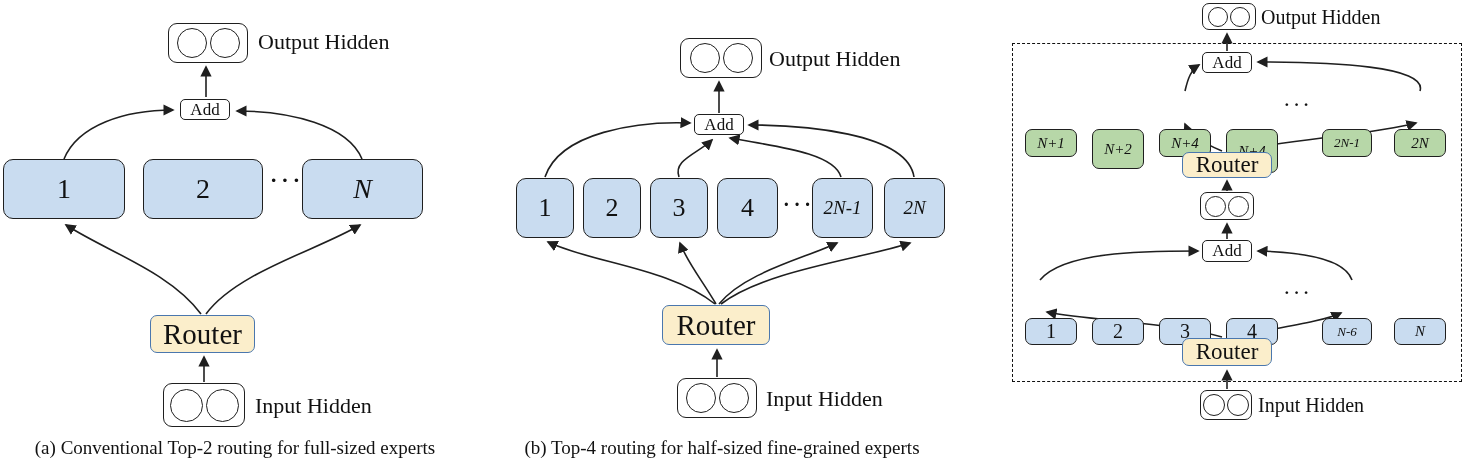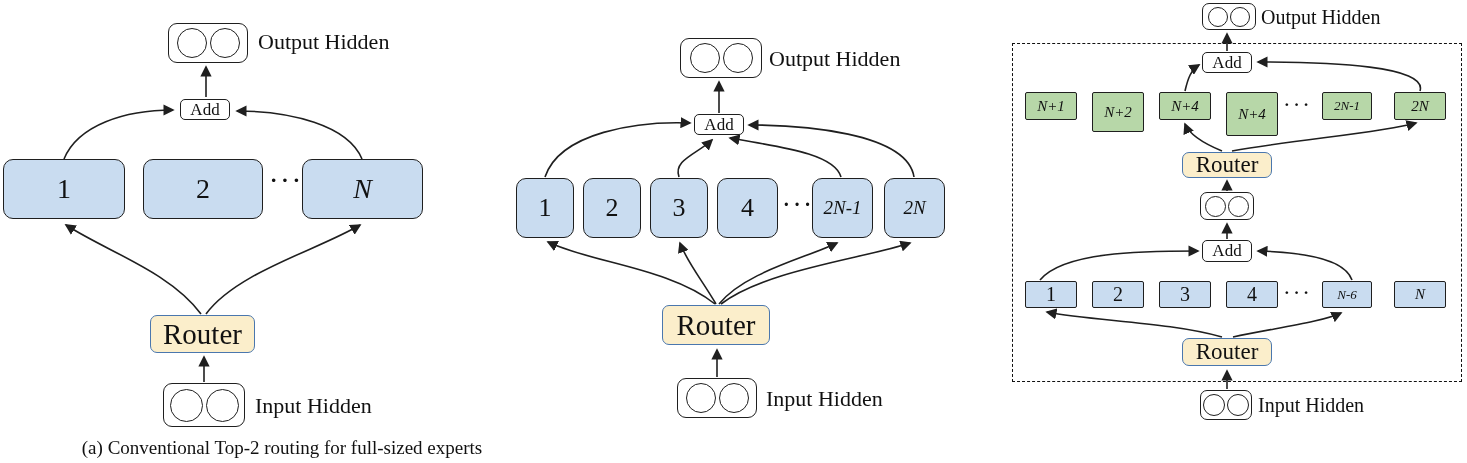--- a/index.html
+++ b/index.html
@@ -2,21 +2,21 @@
 <html><head>
 <meta charset="utf-8">
 <style>
   html,body{margin:0;padding:0;background:#ffffff;}
   body{width:1467px;height:463px;font-family:"Liberation Serif","DejaVu Serif",serif;color:#111;}
   .canvas{position:relative;width:1467px;height:463px;overflow:hidden;}
   .arrows{position:absolute;left:0;top:0;width:1467px;height:463px;pointer-events:none;}
 
   .box{position:absolute;box-sizing:border-box;display:flex;align-items:center;justify-content:center;}
   .expert{border:1.4px solid #1f1f1f;border-radius:10px;background:#C9DCF0;}
-  .expert.small{border-radius:2px;}
+  .expert.small{border-radius:7px;margin-top:37px;}
   .expert.green{background:#B7D7A8;}
   .italic{font-style:italic;}
   .router{background:#FBEECB;border:1.6px solid #4A77AE;border-radius:7px;font-size:29px;}
   .addbox{background:#fff;border:1.3px solid #1f1f1f;border-radius:5px;font-size:17px;}
   .hiddenbox{background:#fff;border:1.5px solid #1f1f1f;border-radius:9px;gap:3px;}
   .circle{display:inline-block;border:1.4px solid #1f1f1f;border-radius:50%;background:#fff;box-sizing:border-box;}
   .lbl{position:absolute;white-space:nowrap;font-size:22px;}
   .dots{position:absolute;font-size:22px;font-weight:bold;letter-spacing:4px;white-space:nowrap;}
   .caption{position:absolute;top:437px;font-size:19px;text-align:center;white-space:nowrap;}
   .dashed-frame{position:absolute;border:1.6px dashed #111;box-sizing:border-box;background:transparent;}
@@ -82,21 +82,21 @@
   <div class="box expert italic" style="left:302px;top:159px;width:121px;height:60px;font-size:28px;">N</div>
 
   <div class="box router" style="left:150px;top:315px;width:105px;height:38px;">Router</div>
 
   <div class="box hiddenbox" style="left:163px;top:383px;width:82px;height:44px;">
     <span class="circle" style="width:33px;height:33px;"></span>
     <span class="circle" style="width:33px;height:33px;"></span>
   </div>
   <div class="lbl" style="left:255px;top:393px;">Input Hidden</div>
 
-  <div class="caption" style="left:7px;width:470px;padding-left:40px;">(a)  Conventional Top-2 routing for full-sized experts</div>
+  <div class="caption" style="left:0px;width:470px;">(a)  Conventional Top-2 routing for full-sized experts</div>
 
   <div class="box hiddenbox" style="left:680px;top:38px;width:82px;height:40px;">
     <span class="circle" style="width:30px;height:30px;"></span>
     <span class="circle" style="width:30px;height:30px;"></span>
   </div>
   <div class="lbl" style="left:769px;top:46px;">Output Hidden</div>
 
   <div class="box addbox" style="left:694px;top:114px;width:50px;height:21px;">Add</div>
 
   <div class="box expert" style="left:516px;top:178px;width:58px;height:60px;font-size:26px;">1</div>
@@ -108,20 +108,21 @@
   <div class="box expert italic" style="left:884px;top:178px;width:61px;height:60px;font-size:19px;">2N</div>
 
   <div class="box router" style="left:662px;top:305px;width:108px;height:40px;">Router</div>
 
   <div class="box hiddenbox" style="left:677px;top:378px;width:80px;height:40px;">
     <span class="circle" style="width:30px;height:30px;"></span>
     <span class="circle" style="width:30px;height:30px;"></span>
   </div>
   <div class="lbl" style="left:766px;top:386px;">Input Hidden</div>
 
+  <div class="caption" style="left:497px;width:450px;">(b)  Top-4 routing for half-sized fine-grained experts</div>
 
   <div class="dashed-frame" style="left:1012px;top:43px;width:450px;height:339px;"></div>
 
   <div class="box hiddenbox" style="left:1202px;top:3px;width:54px;height:27px;border-radius:7px;gap:2px;">
     <span class="circle" style="width:20px;height:20px;"></span>
     <span class="circle" style="width:20px;height:20px;"></span>
   </div>
   <div class="lbl" style="left:1261px;top:6px;font-size:20px;">Output Hidden</div>
 
   <div class="box addbox" style="left:1202px;top:52px;width:50px;height:21px;">Add</div>

